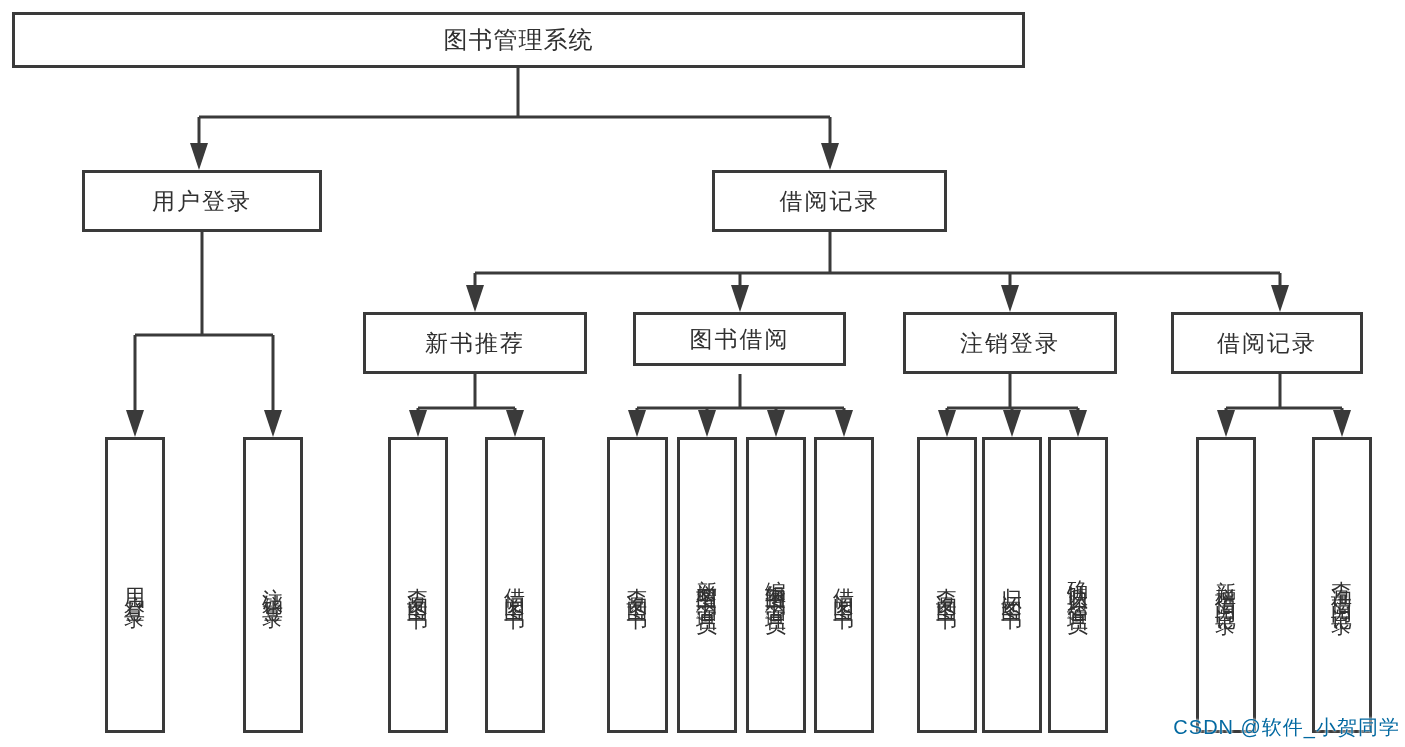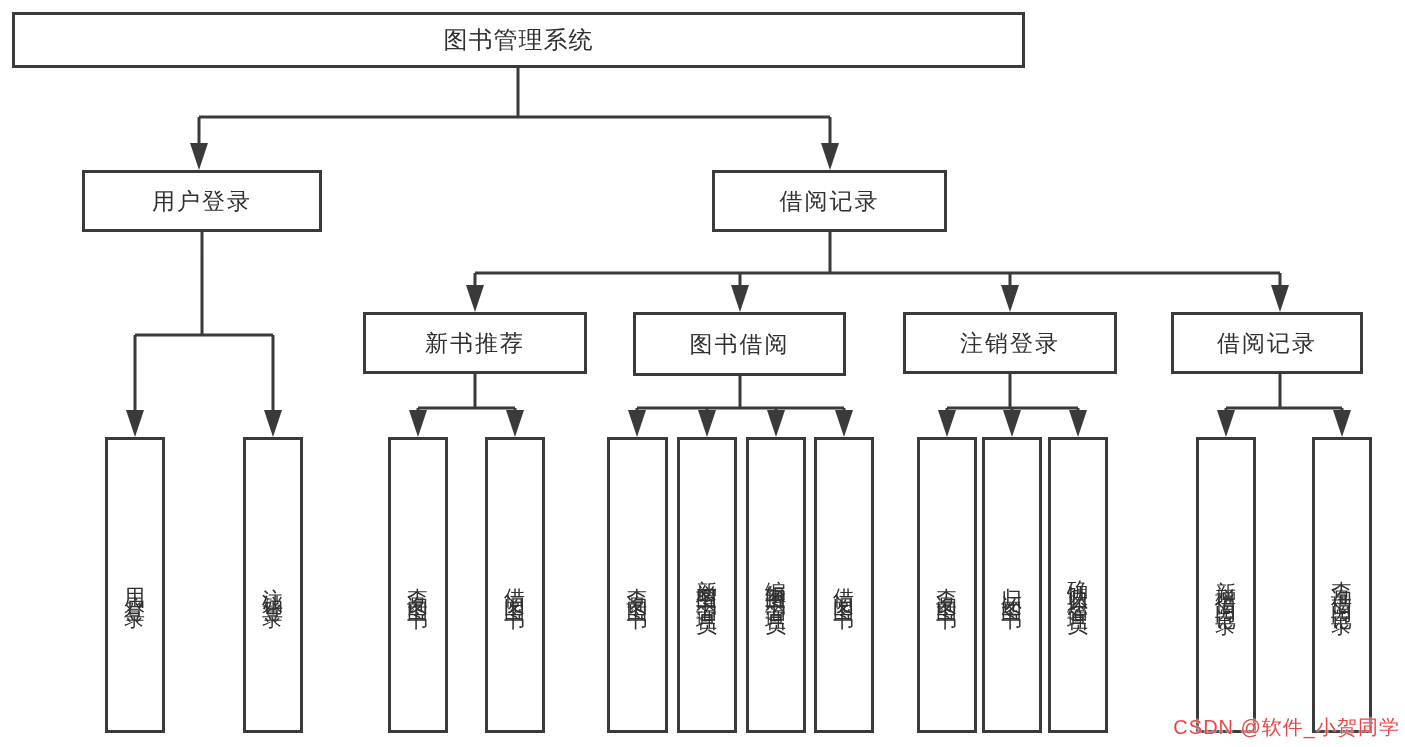--- a/index.html
+++ b/index.html
@@ -54,21 +54,21 @@
   }
   .leaf.long .lbl-v {
     letter-spacing: 5px;
   }
   .watermark {
     position: absolute;
     right: 5px;
     bottom: 6px;
     font-size: 20px;
     letter-spacing: 1px;
-    color: #ef4444;
+    color: #0369a1;
     text-shadow: 0 0 3px #ffffff, 0 0 2px #ffffff;
     z-index: 3;
     white-space: nowrap;
   }
 </style>
 </head>
 <body>
 
 <div class="canvas">
 
@@ -99,21 +99,21 @@
   <div class="node" style="left:82px;top:170px;width:240px;height:62px">
     <span class="lbl">用户登录</span>
   </div>
   <div class="node" style="left:712px;top:170px;width:235px;height:62px">
     <span class="lbl">借阅记录</span>
   </div>
 
   <div class="node" style="left:363px;top:312px;width:224px;height:62px">
     <span class="lbl">新书推荐</span>
   </div>
-  <div class="node" style="left:633px;top:312px;width:213px;height:64px">
+  <div class="node" style="left:633px;top:312px;width:213px;height:54px">
     <span class="lbl">图书借阅</span>
   </div>
   <div class="node" style="left:903px;top:312px;width:214px;height:62px">
     <span class="lbl">注销登录</span>
   </div>
   <div class="node" style="left:1171px;top:312px;width:192px;height:62px">
     <span class="lbl">借阅记录</span>
   </div>
 
   <div class="node leaf" style="left:105px;top:437px;width:60px;height:296px">

